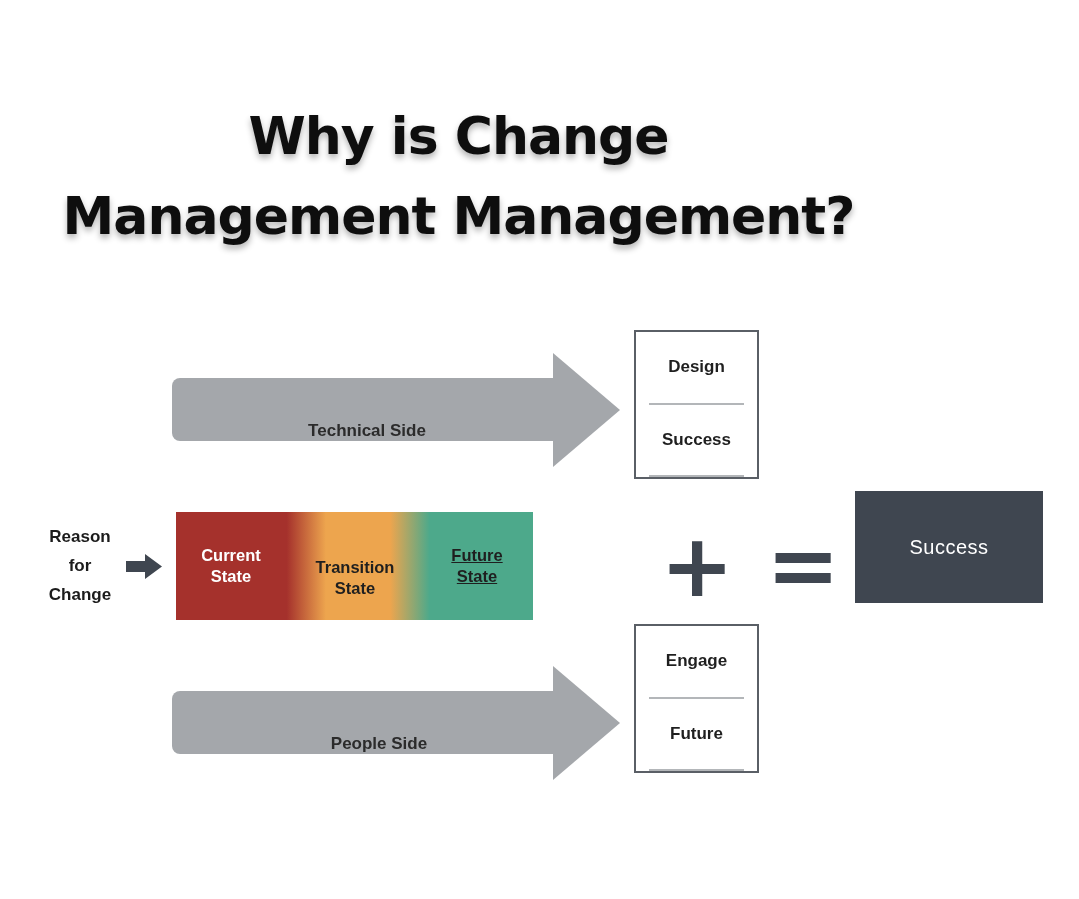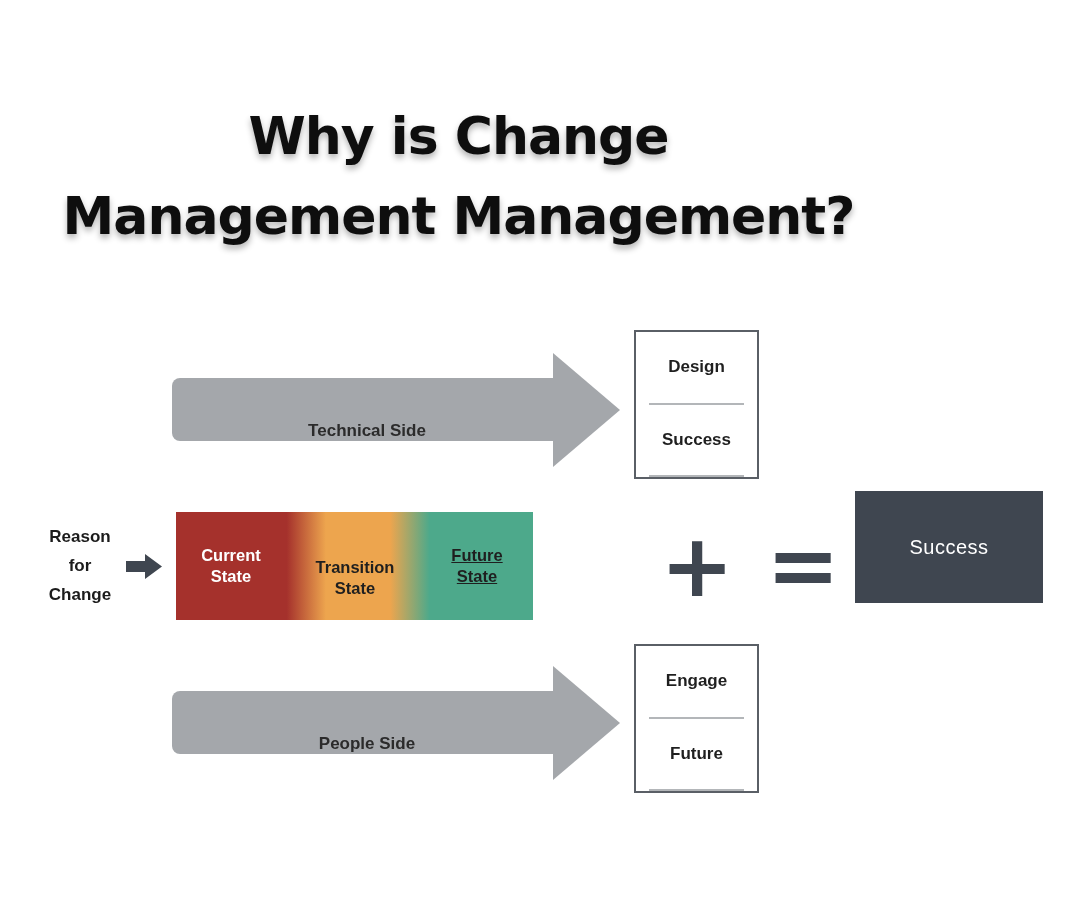--- a/index.html
+++ b/index.html
@@ -21,31 +21,31 @@
     position:absolute; left:172px; width:390px; height:63px; border-radius:8px;
     display:flex; align-items:flex-end; justify-content:center;
     font-size:17px; font-weight:bold; color:#2b2b2b;
   }
   .arrow-head {
     position:absolute; left:553px; width:67px; height:114px;
     clip-path:polygon(0 0, 100% 50%, 0 100%);
   }
   .tech-body { top:378px; }
   .tech-head { top:353px; }
-  .people-body { top:691px; }
+  .people-body { top:691px;padding-left:12px; }
   .people-head { top:666px; }
 
   
   .step-box {
     position:absolute; left:634px; width:125px; height:149px;
     background:#ffffff; border:2px solid #5a5f66; box-sizing:border-box;
     display:flex; flex-direction:column;
   }
   .tech-box { top:330px; }
-  .people-box { top:644px; }
+  .people-box { top:624px; }
   .step {
     flex:1; display:flex; align-items:center; justify-content:center;
     font-size:17px; font-weight:bold; color:#1f1f1f;
   }
   .step-divider { height:2px; margin:0 13px; flex:0 0 auto; }
 
   
   .reason-label {
     position:absolute; left:14px; top:522px; width:132px; text-align:center;
     font-size:17px; line-height:29px; font-weight:bold; color:#1b1b1b;

